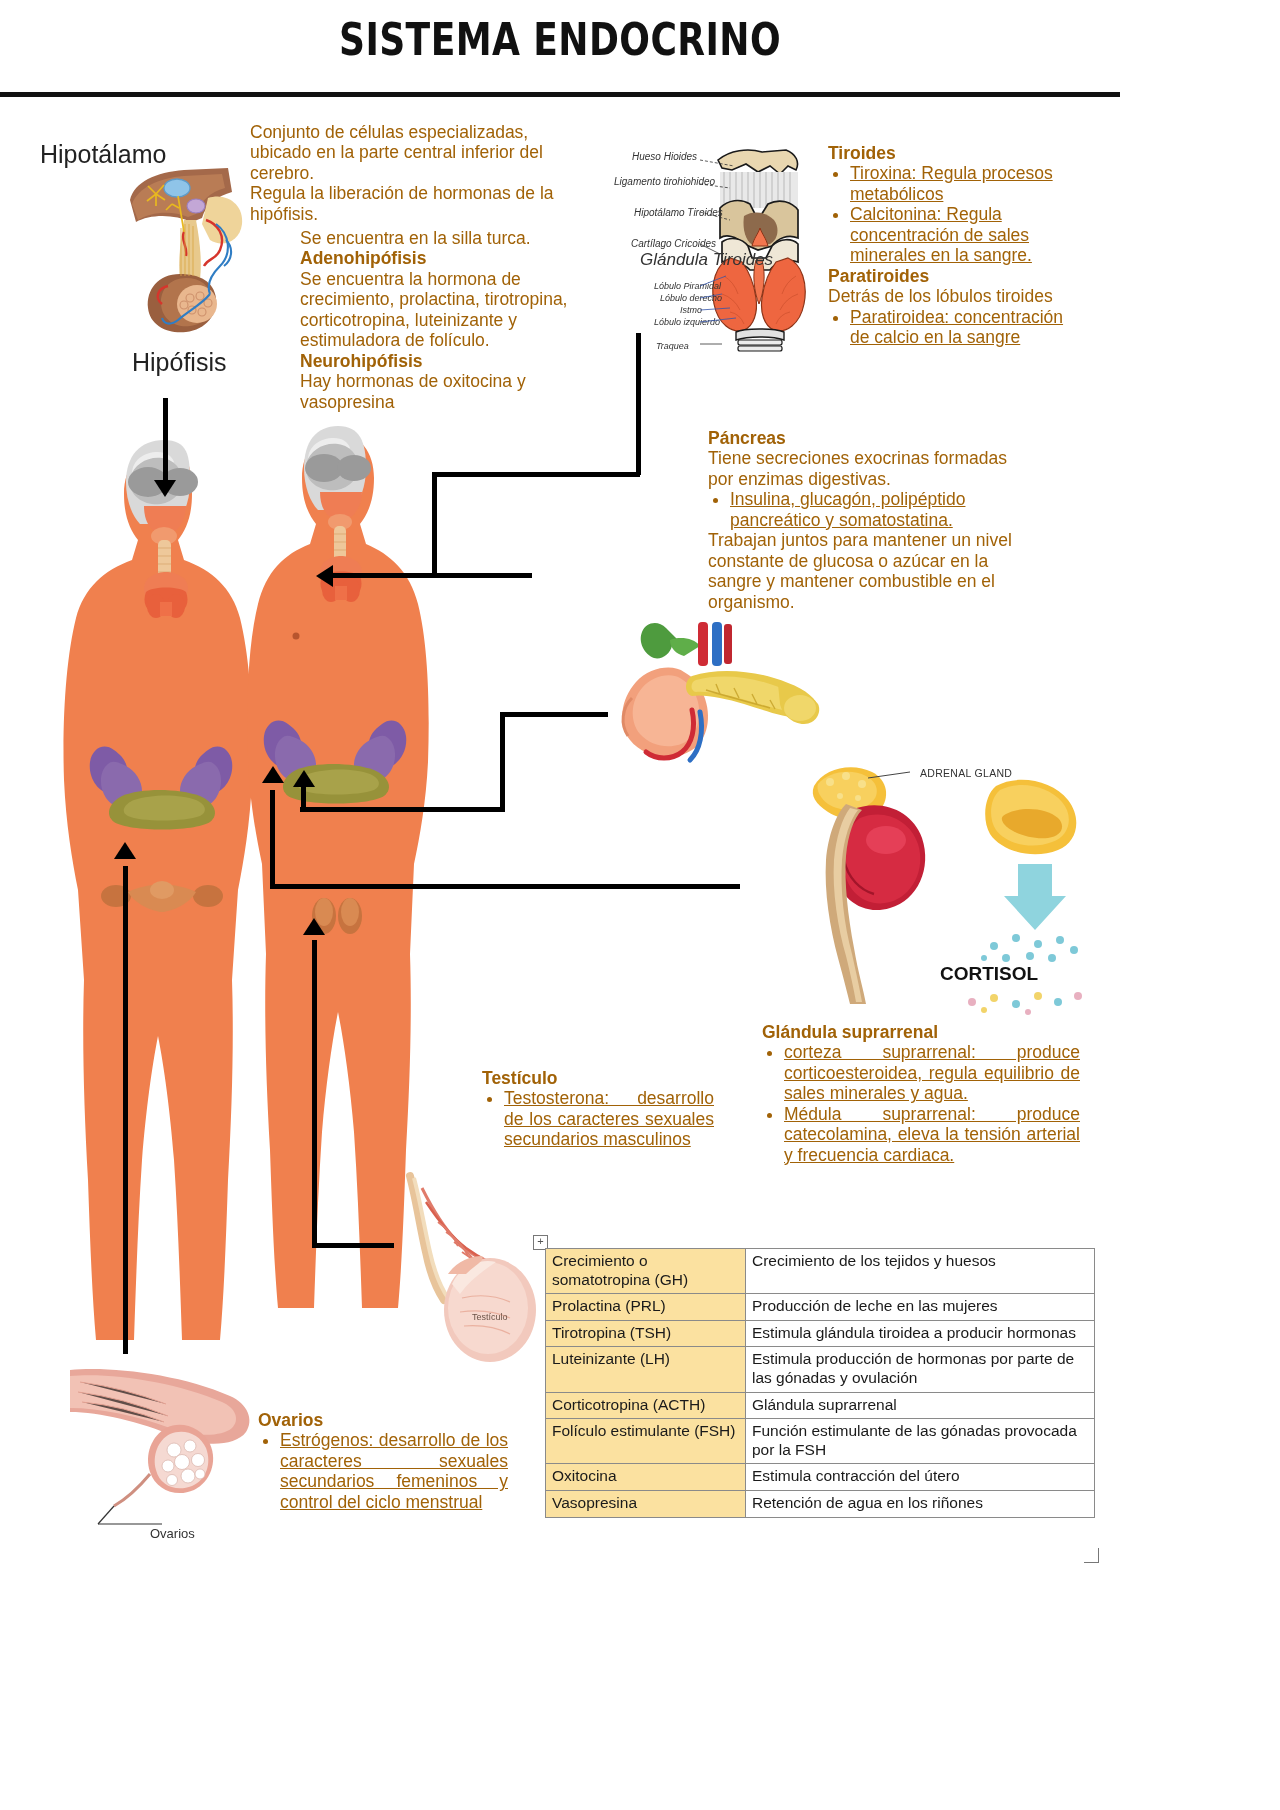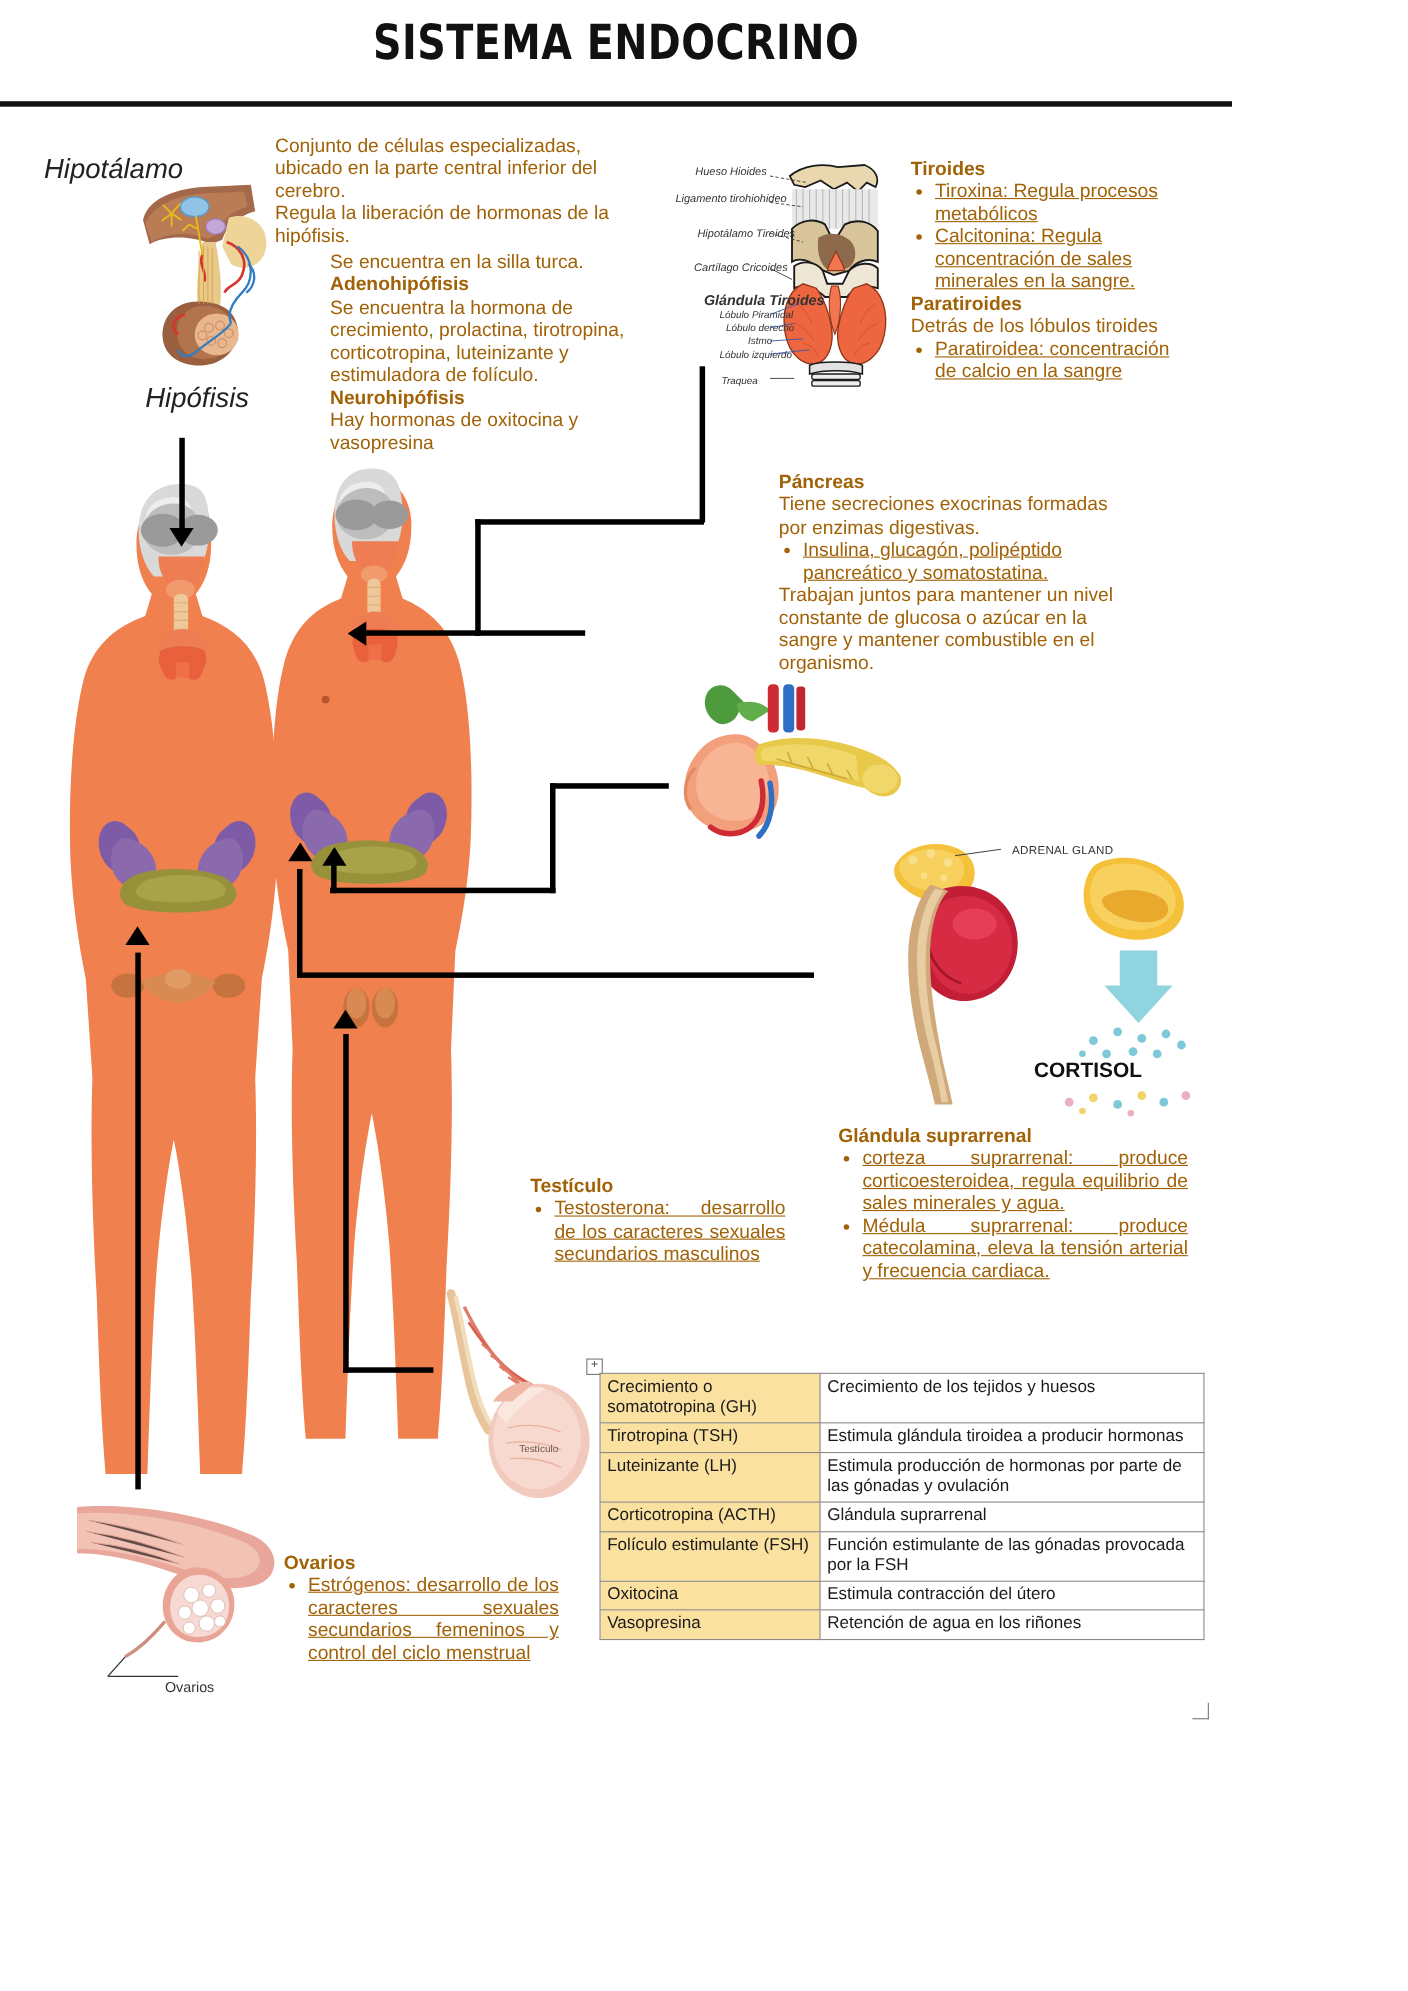--- a/index.html
+++ b/index.html
@@ -28,21 +28,21 @@
     background:#111;
   }
 
   
   .tx{position:absolute; font-size:17.5px; line-height:1.17; color:#a16207;}
   .tx b, .hd{font-weight:bold;}
   .hd{display:block;}
   ul.bl{margin:0; padding:0 0 0 22px; list-style:disc;}
   ul.bl li{margin:0; padding:0;text-decoration:underline;}
   .just{text-align:justify;}
-  .lbl{position:absolute; font-size:25px; color:#222;font-style:italic;}
+  .lbl{position:absolute; font-size:25px; color:#222;}
 
   
   .ln{position:absolute; background:#000;}
   .ah{position:absolute;width:0;height:0;}
   .ah-d{border-left:11px solid transparent;border-right:11px solid transparent;border-top:17px solid #000;}
   .ah-u{border-left:11px solid transparent;border-right:11px solid transparent;border-bottom:17px solid #000;}
   .ah-l{border-top:11px solid transparent;border-bottom:11px solid transparent;border-right:17px solid #000;}
 
   
   .fig{position:absolute;}
@@ -167,21 +167,21 @@
       <path d="M36 190 C44 186 74 186 84 190 L84 198 C72 194 48 194 36 198 Z" fill="#e2e2e2" stroke="#1a1a1a" stroke-width="1.4"></path>
       <rect x="38" y="198" width="44" height="5" rx="2" fill="#ededed" stroke="#1a1a1a" stroke-width="1.2"></rect>
       <rect x="38" y="204" width="44" height="5" rx="2" fill="#ededed" stroke="#1a1a1a" stroke-width="1.2"></rect>
     </svg>
   </div>
 
   <div class="cap" style="left:632px;top:151px;">Hueso Hioides</div>
   <div class="cap" style="left:614px;top:176px;">Ligamento tirohiohideo</div>
   <div class="cap" style="left:634px;top:207px;">Hipotálamo Tiroides</div>
   <div class="cap" style="left:631px;top:238px;">Cartílago Cricoides</div>
-  <div class="cap" style="left:640px;top:265px;font-weight:bold;font-size:13px;">Glándula Tiroides</div>
+  <div class="cap" style="left:640px;top:250px;font-weight:normal;font-size:17px;">Glándula Tiroides</div>
   <div class="cap" style="left:654px;top:281px;font-size:9px;">Lóbulo Piramidal</div>
   <div class="cap" style="left:660px;top:293px;font-size:9px;">Lóbulo derecho</div>
   <div class="cap" style="left:680px;top:305px;font-size:9px;">Istmo</div>
   <div class="cap" style="left:654px;top:317px;font-size:9px;">Lóbulo izquierdo</div>
   <div class="cap" style="left:656px;top:341px;font-size:9px;">Traquea</div>
   <svg style="position:absolute;left:700px;top:148px;" width="70" height="210">
     <g stroke="#333" stroke-width=".8" fill="none">
       <path d="M0 12 L34 18" stroke-dasharray="3 2"></path>
       <path d="M0 36 L30 40" stroke-dasharray="3 2"></path>
       <path d="M0 64 L30 72" stroke-dasharray="3 2"></path>
@@ -484,20 +484,24 @@
   <div class="ah ah-u" style="left:114px;top:842px;"></div>
 
   <div class="tbl-handle">+</div>
   <table class="htable">
     <tbody>
       <tr>
         <td class="k">Crecimiento o somatotropina (GH)</td>
         <td class="v">Crecimiento de los tejidos y huesos</td>
       </tr>
       <tr>
+        <td class="k">Prolactina (PRL)</td>
+        <td class="v">Producción de leche en las mujeres</td>
+      </tr>
+      <tr>
         <td class="k">Tirotropina (TSH)</td>
         <td class="v">Estimula glándula tiroidea a producir hormonas</td>
       </tr>
       <tr>
         <td class="k">Luteinizante (LH)</td>
         <td class="v">Estimula producción de hormonas por parte de las gónadas y ovulación</td>
       </tr>
       <tr>
         <td class="k">Corticotropina (ACTH)</td>
         <td class="v">Glándula suprarrenal</td>

